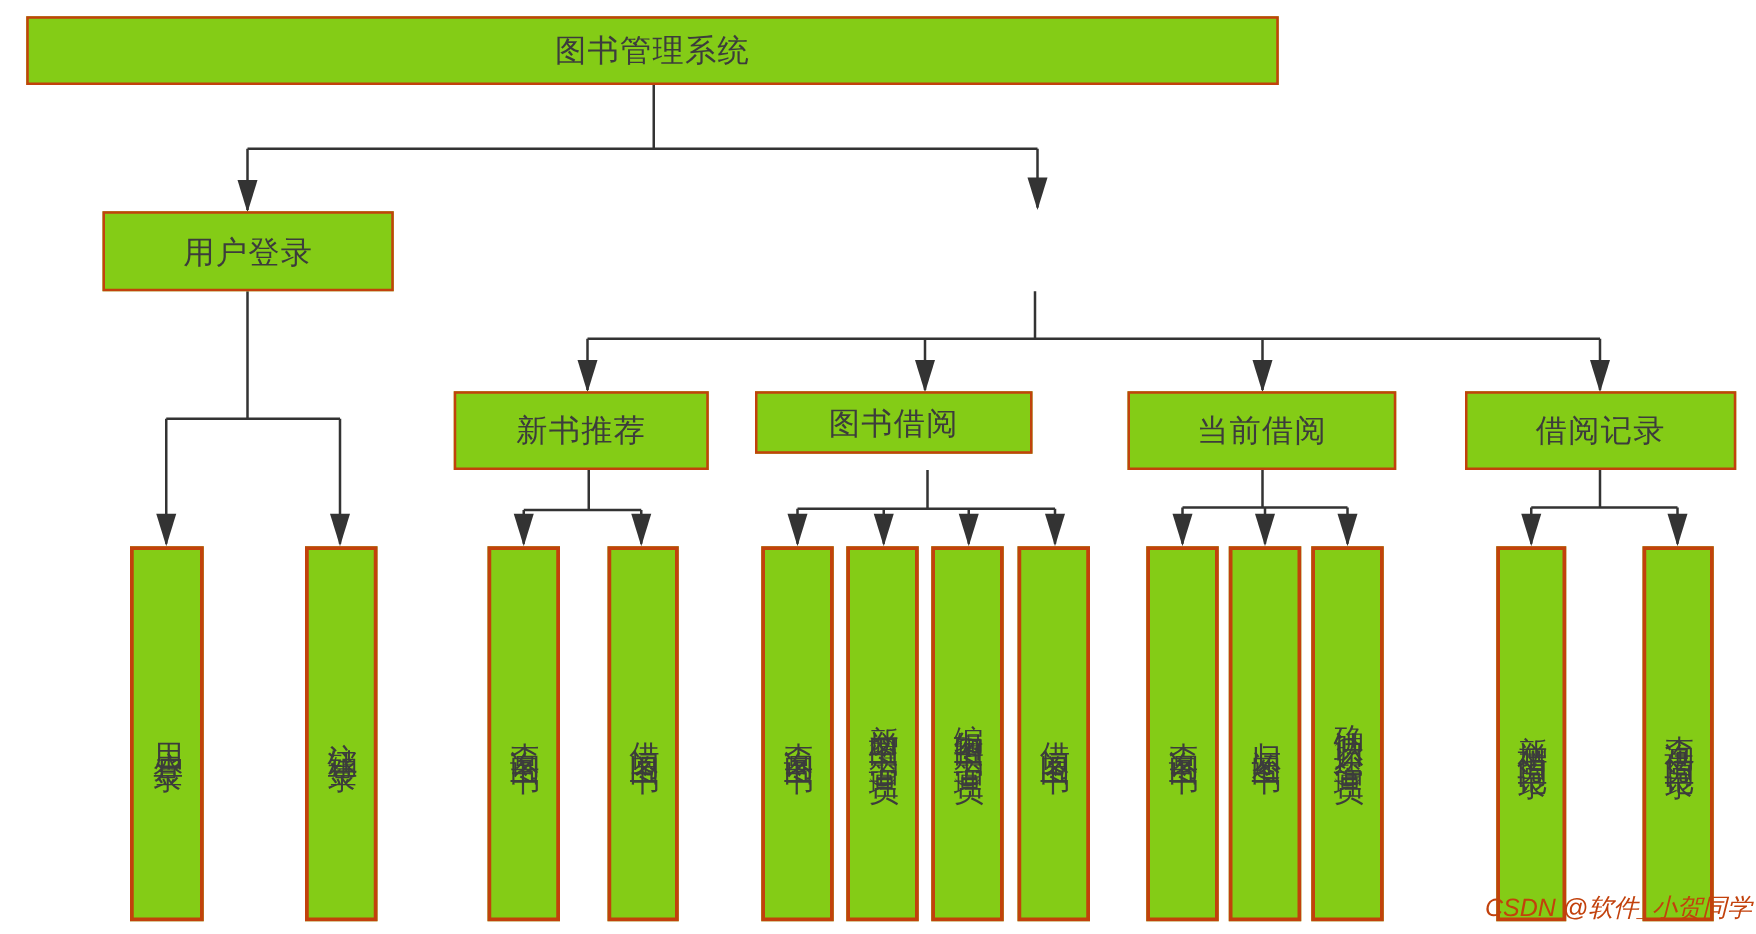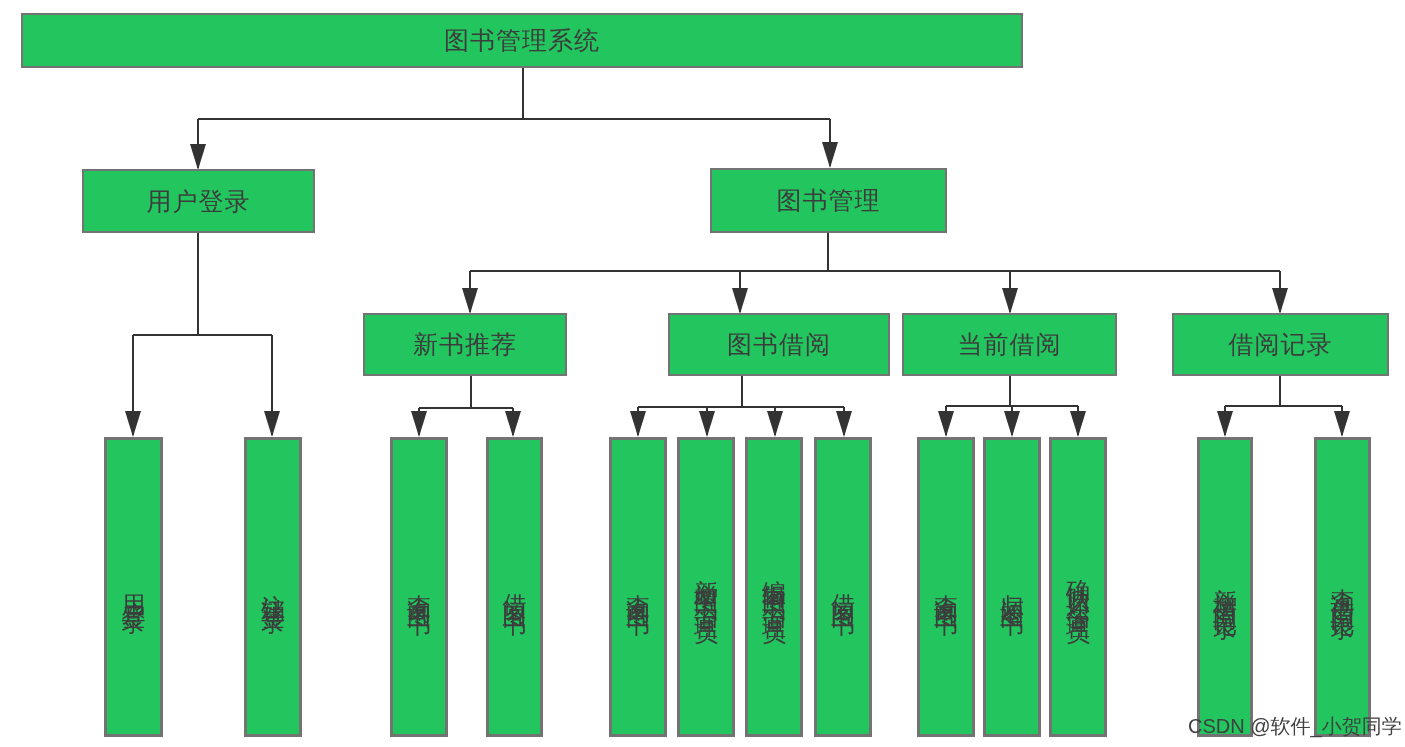--- a/index.html
+++ b/index.html
@@ -18,22 +18,22 @@
   #wires {
     position: absolute;
     left: 0; top: 0;
     width: 1405px;
     height: 747px;
     z-index: 1;
   }
   .node {
     position: absolute;
     box-sizing: border-box;
-    background: #22c55e;
-    border: 2px solid #737373;
+    background: #84cc16;
+    border: 2px solid #c2410c;
     display: flex;
     align-items: center;
     justify-content: center;
     z-index: 2;
     font-family: Liberation Serif, serif;
   }
   .leaf {
     border-width: 3px;
     top: 437px;
     height: 300px;
@@ -49,23 +49,24 @@
     font-size: 24px;
     line-height: 1;
     letter-spacing: 6px;
     color: #3c3c3c;
   }
   .watermark {
     position: absolute;
     left: 1188px;
     top: 713px;
     font-size: 20px;
-    color: #404040;
+    color: #c2410c;
     white-space: nowrap;
     z-index: 3;
+    font-style: italic;
   }
 </style>
 </head>
 <body>
 
 <div id="canvas">
 
   <svg id="wires" viewBox="0 0 1405 747" xmlns="http://www.w3.org/2000/svg">
     <path d="M523,68V119 M198,119H830 M198,119V168 M830,119V166
              M198,233V335 M133,335H272 M133,335V435 M272,335V435
@@ -97,28 +98,25 @@
     </g>
   </svg>
 
   <div class="node" style="left:21px; top:13px; width:1002px; height:55px;">
     <span class="hlabel">图书管理系统</span>
   </div>
 
   <div class="node" style="left:82px; top:169px; width:233px; height:64px;">
     <span class="hlabel">用户登录</span>
   </div>
-  <div class="node" style="left:710px; top:168px; width:237px; height:65px;">
-    <span class="hlabel">图书管理</span>
-  </div>
 
   <div class="node" style="left:363px; top:313px; width:204px; height:63px;">
     <span class="hlabel">新书推荐</span>
   </div>
-  <div class="node" style="left:668px; top:313px; width:222px; height:63px;text-align:center;">
+  <div class="node" style="left:604px; top:313px; width:222px; height:50px;text-align:center;">
     <span class="hlabel">图书借阅</span>
   </div>
   <div class="node" style="left:902px; top:313px; width:215px; height:63px;text-align:right;">
     <span class="hlabel">当前借阅</span>
   </div>
   <div class="node" style="left:1172px; top:313px; width:217px; height:63px;">
     <span class="hlabel">借阅记录</span>
   </div>
 
   <div class="node leaf" style="left:104px; width:59px;">

